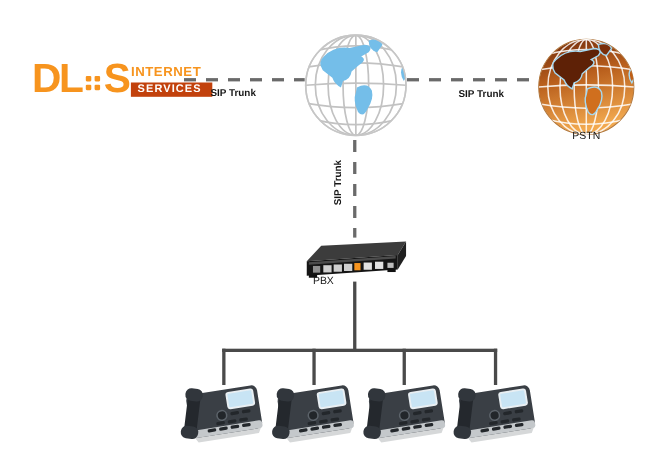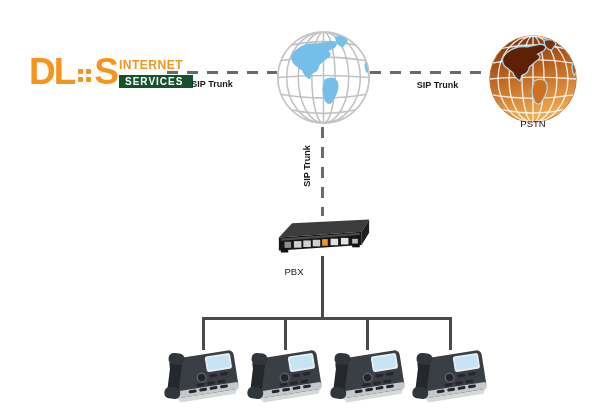--- a/index.html
+++ b/index.html
@@ -17,21 +17,21 @@
   .lnk-label.vert{transform:rotate(-90deg);transform-origin:center center;}
   .node-label{position:absolute;font-size:9.5px;font-weight:normal;color:#161616;text-align:center;white-space:nowrap;}
 
   
   .logo{position:absolute;left:29px;top:55px;display:flex;align-items:flex-start;}
   .logo-brand{display:flex;align-items:center;color:#F7941E;font-weight:bold;font-size:37px;line-height:34px;letter-spacing:-2px;}
   .logo-dots{display:grid;grid-template-columns:5px 5px;grid-gap:3px;margin:6px 3px 0 4px;}
   .logo-dots span{width:5px;height:5px;background:#F7941E;border-radius:1px;display:block;}
   .logo-side{margin-left:2px;margin-top:4px;}
   .logo-top{color:#F7941E;font-weight:bold;font-size:12px;letter-spacing:0.5px;line-height:12px;}
-  .logo-bottom{background:#14532d;color:#ffffff;font-weight:bold;font-size:10px;letter-spacing:1px;line-height:13px;padding:0 10px 0 6px;margin-top:1px;display:inline-block;}
+  .logo-bottom{background:#c2410c;color:#ffffff;font-weight:bold;font-size:10px;letter-spacing:1px;line-height:13px;padding:0 10px 0 6px;margin-top:1px;display:inline-block;}
 
   .node-svg{position:absolute;}
 </style>
 </head>
 <body>
 
 <div class="canvas">
 
   <svg width="0" height="0" style="position:absolute" aria-hidden="true">
     <defs>
@@ -166,21 +166,21 @@
     <use href="#sym-globe-pstn" xlink:href="#sym-globe-pstn" width="92" height="92"></use>
   </svg>
   <div class="node-label" style="left:507px;top:118px;width:52px;">PSTN</div>
 
   <div class="dash-v" style="left:321px;top:127px;height:89px;"></div>
   <div class="lnk-label vert" style="left:277px;top:161px;width:60px;">SIP Trunk</div>
 
   <svg class="node-svg" style="left:277px;top:213px;" width="94" height="47">
     <use href="#sym-pbx" xlink:href="#sym-pbx" width="94" height="47"></use>
   </svg>
-  <div class="node-label" style="left:274px;top:266px;width:40px;">PBX</div>
+  <div class="node-label" style="left:274px;top:250px;width:40px;">PBX</div>
 
   <div class="solid-v" style="left:321px;top:256px;height:63px;"></div>
   <div class="solid-h" style="left:202px;top:317px;width:250px;"></div>
   <div class="solid-v" style="left:202px;top:317px;height:33px;"></div>
   <div class="solid-v" style="left:284px;top:317px;height:33px;"></div>
   <div class="solid-v" style="left:366px;top:317px;height:33px;"></div>
   <div class="solid-v" style="left:449px;top:317px;height:33px;"></div>
 
   <svg class="node-svg" style="left:160px;top:340px;" width="88" height="64">
     <use href="#sym-phone" xlink:href="#sym-phone" width="88" height="64"></use>

